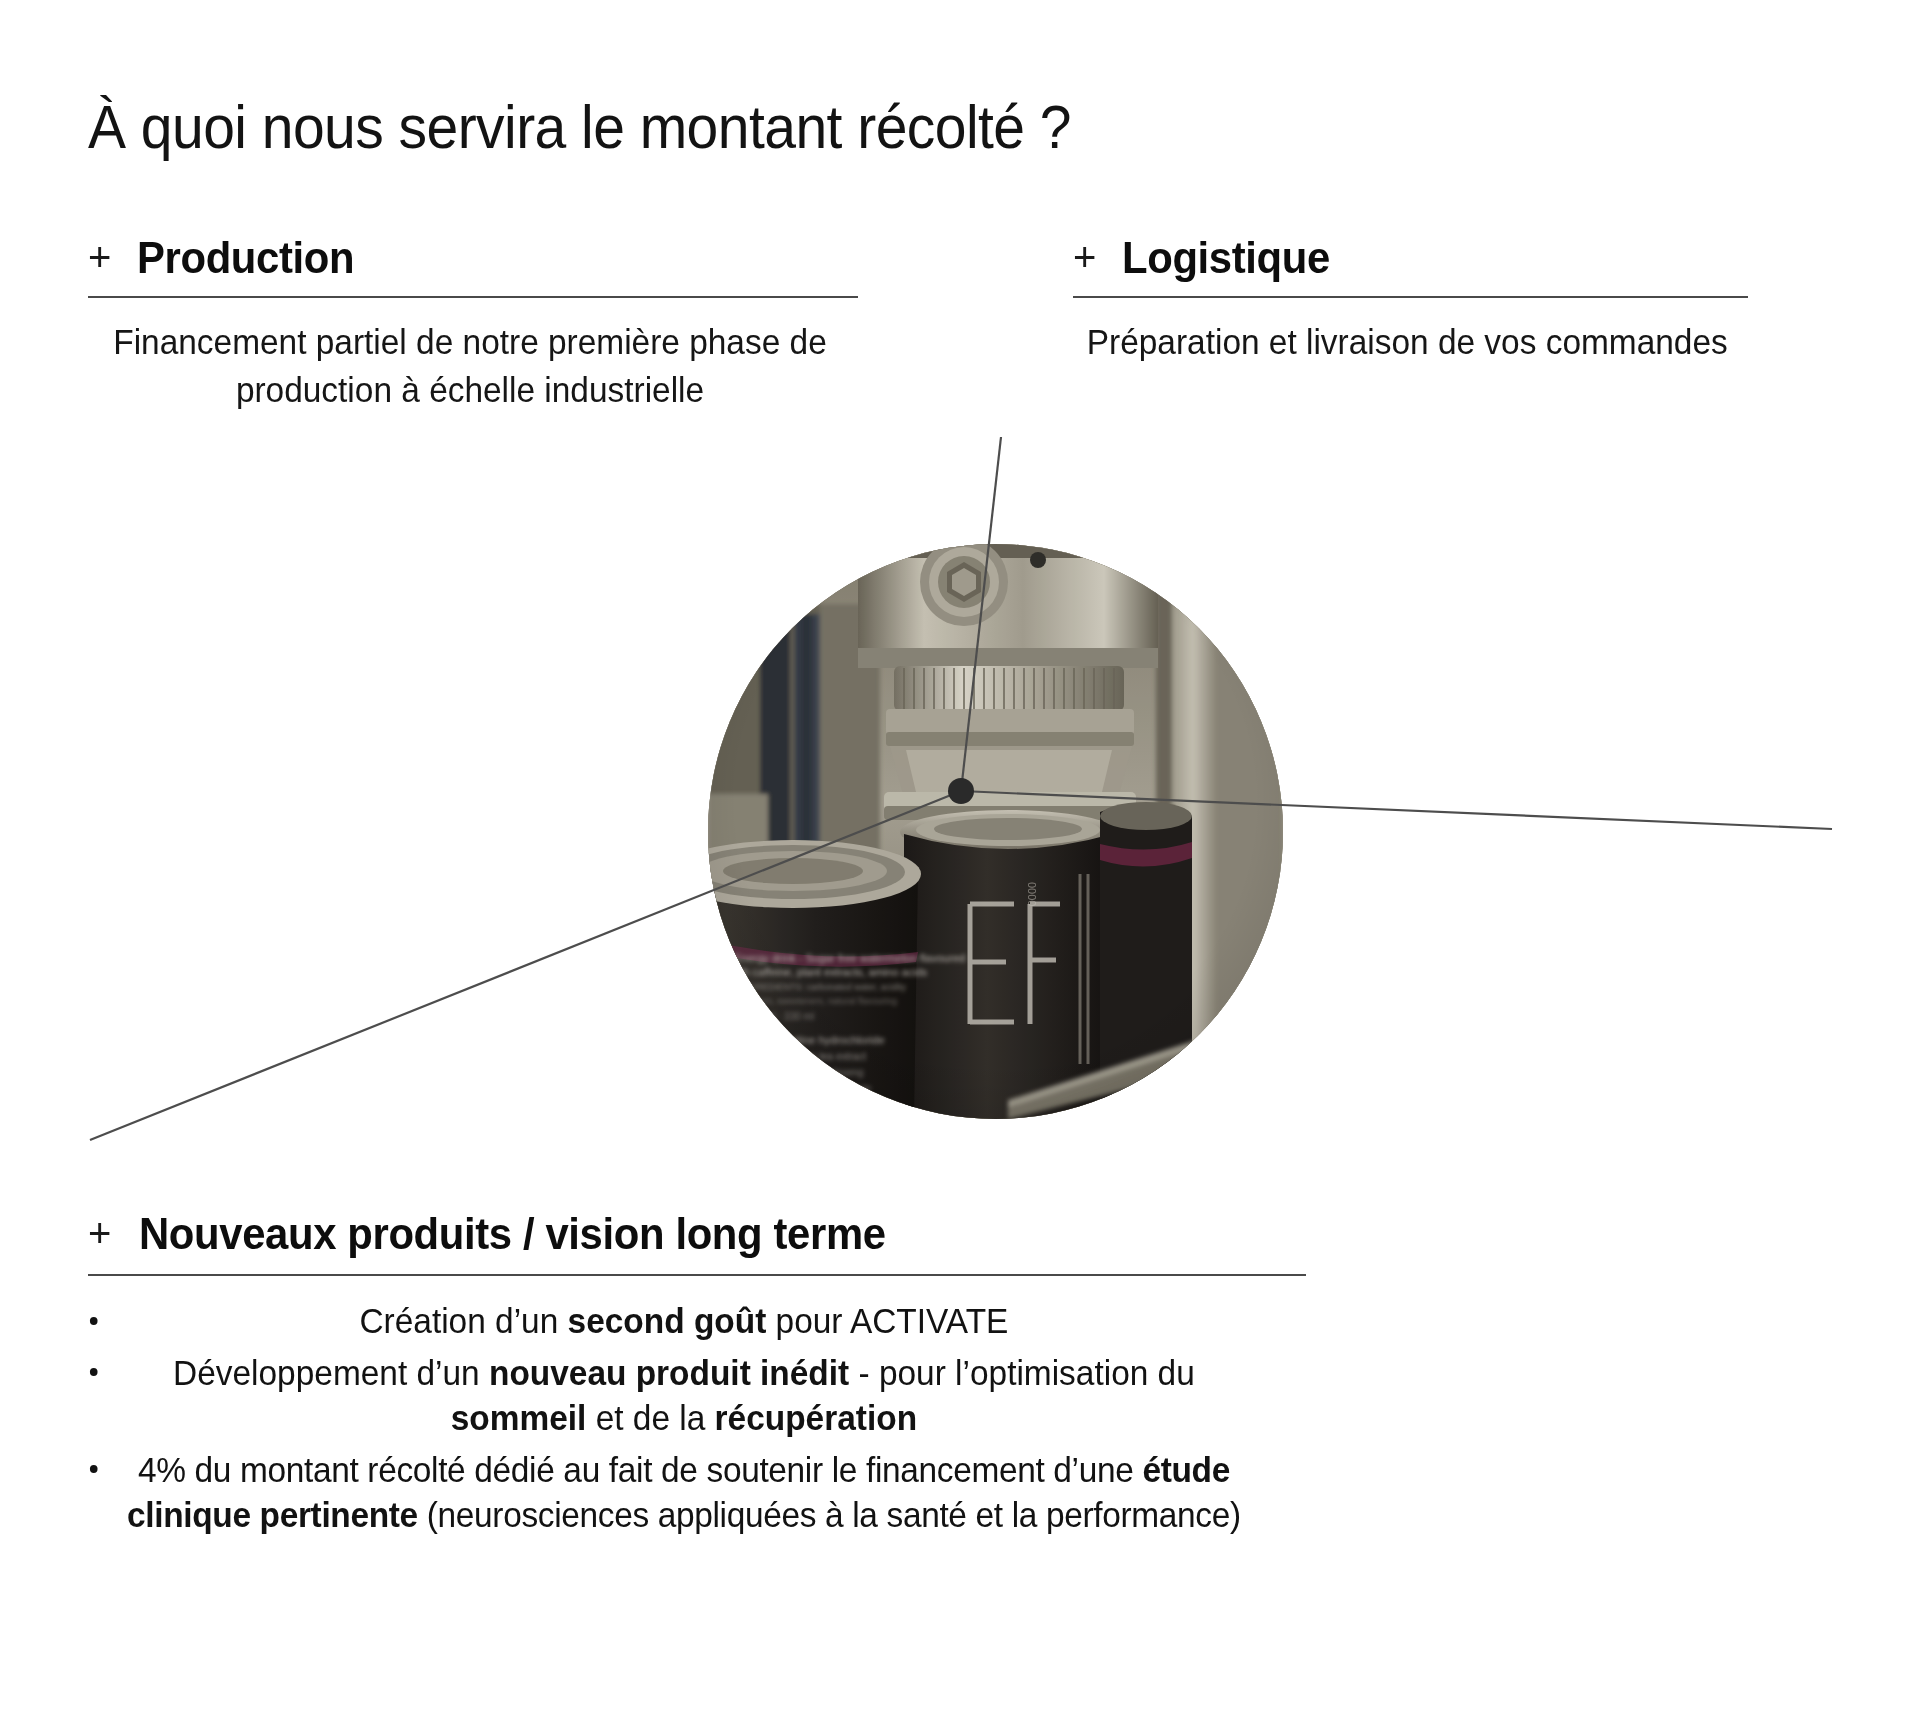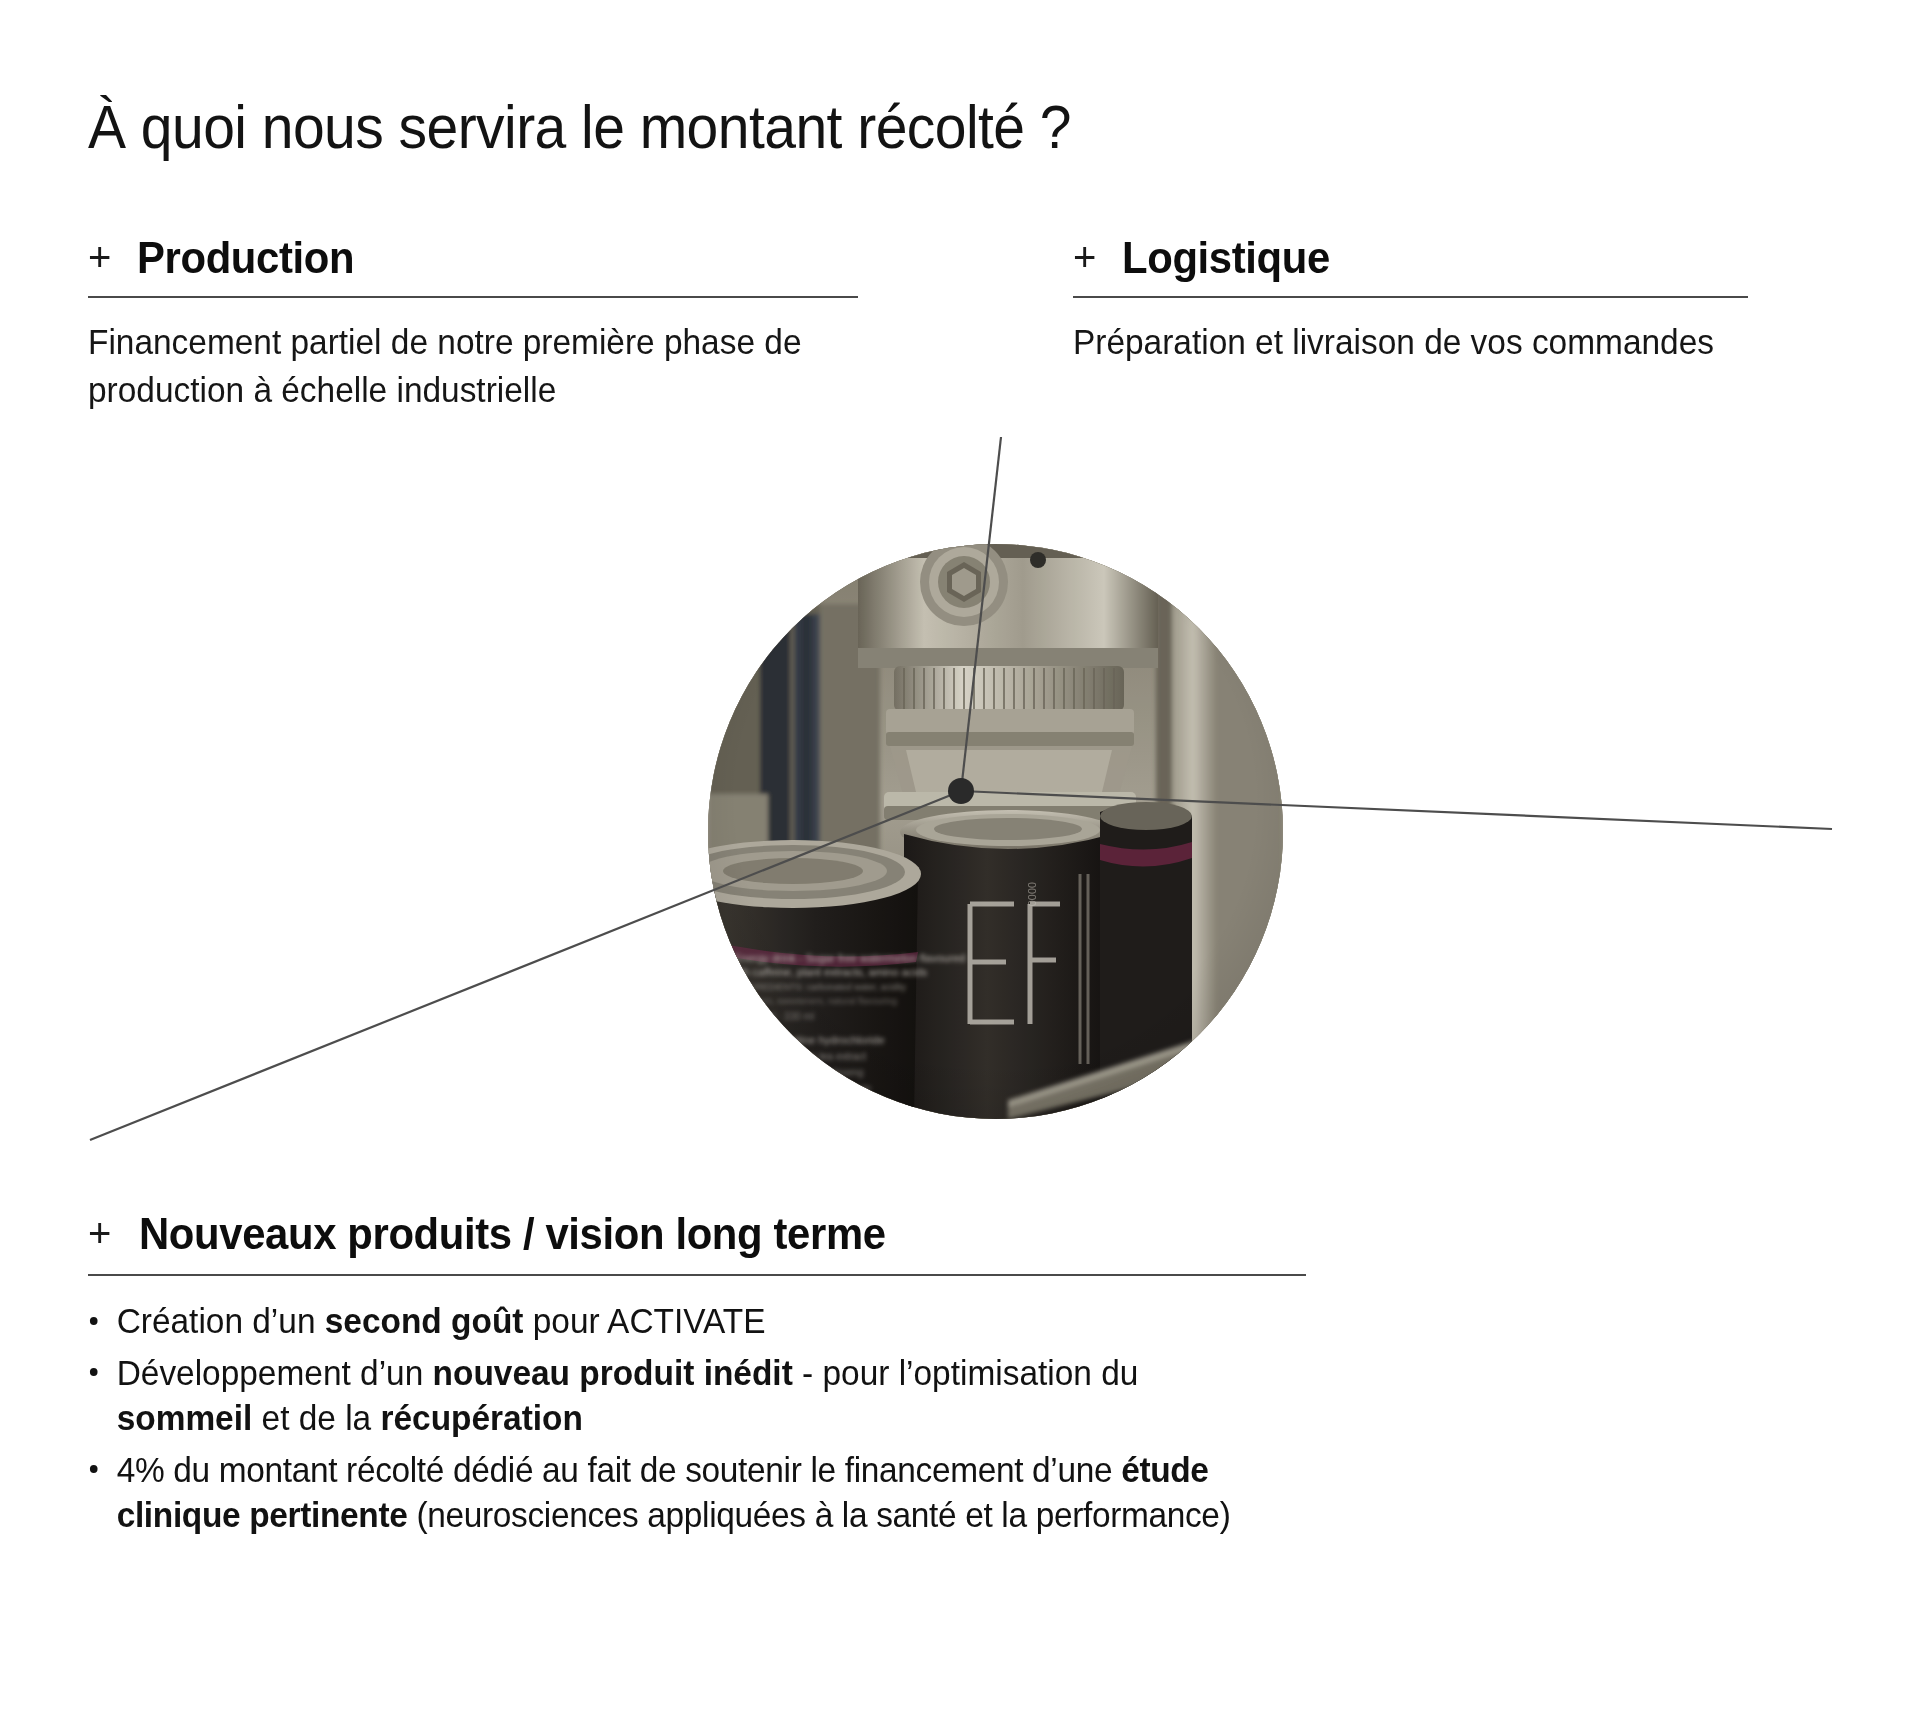--- a/index.html
+++ b/index.html
@@ -13,20 +13,21 @@
     overflow: hidden;
     font-family: "Liberation Sans", "DejaVu Sans", sans-serif;
     color: #111111;
     position: relative;
   }
 
   .slide {
     position: absolute;
     inset: 0;
     background: #ffffff;
+    text-align: center;
   }
 
   
   .page-title {
     position: absolute;
     left: 88px;
     top: 52px;
     font-size: 62px;
     line-height: 1.08;
     font-weight: 400;

